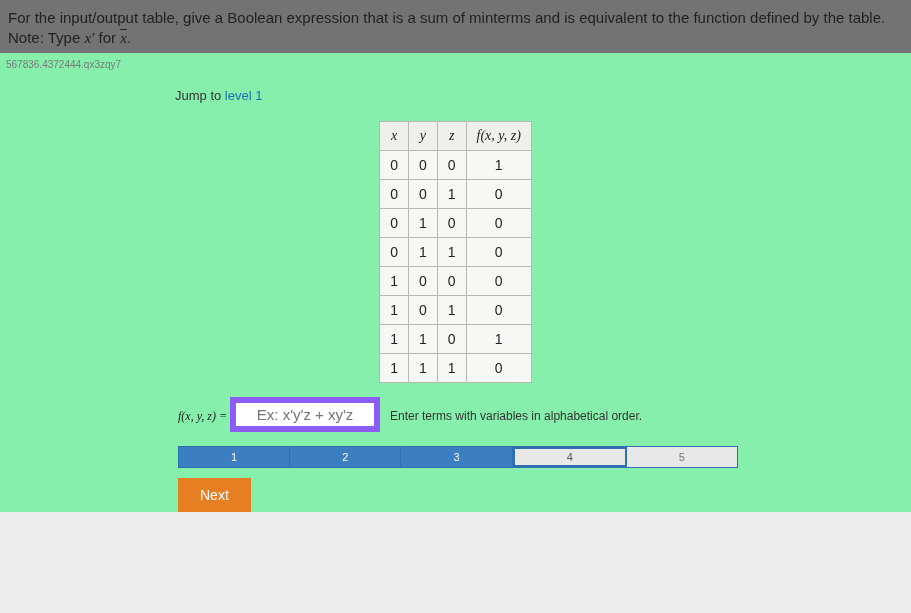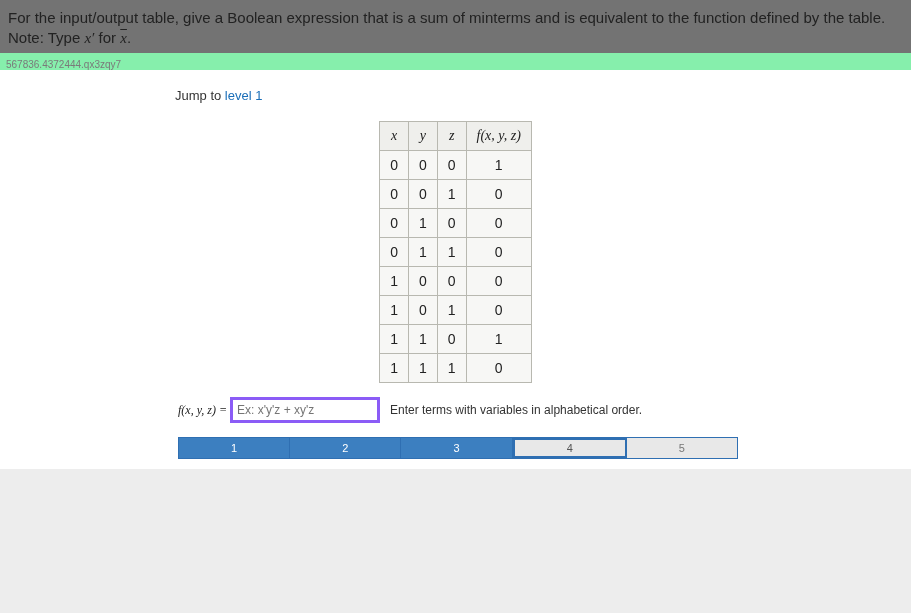--- a/index.html
+++ b/index.html
@@ -21,21 +21,21 @@
     .prompt .ital { font-style: italic; font-family: 'Times New Roman', serif; }
     .prompt .bar { text-decoration: overline; }
     .small-id {
       font-size: 10px;
       color: #7a7a7a;
       padding: 6px 0 0 6px;
       background: #86efac;
     }
     .workspace {
       padding-top: 18px;
-      background: #ffffff;
+      background: #86efac;
       position: relative;
     }
     .jump {
       font-size: 13px;
       color: #333;
       margin-left: 175px;
       margin-bottom: 18px;
     }
     .jump a { color: #1a6eb8; cursor: pointer; }
     .truth-table {
@@ -63,24 +63,25 @@
       font-size: 14px;
     }
     .answer-row .fx {
       font-family: 'Times New Roman', serif;
       font-style: italic;
       font-size: 12px;
     }
     .answer-row input[type=text] {
       width: 150px;
       padding: 3px 4px;
-      border: 3px solid #8b5cf6;
-      font-size: 12px;
+      border: 6px solid #8b5cf6;
+      font-size: 15px;
       background: #fff;
       color: #888;
+      text-align: center;
     }
     .hint {
       font-size: 12px;
       color: #333;
       margin-left: 6px;
       text-align: right;
     }
     .progress {
       display: flex;
       margin: 0 0 10px 178px;
@@ -197,14 +198,15 @@
 
   <div class="progress">
       <div class="seg done">1</div>
       <div class="seg done">2</div>
       <div class="seg done">3</div>
       <div class="seg here">4</div>
       <div class="seg todo">5</div>
     </div>
 
   <div class="btn-row">
+    <button class="btn next">Next</button>
   </div>
 </div>
 
 </body></html>

